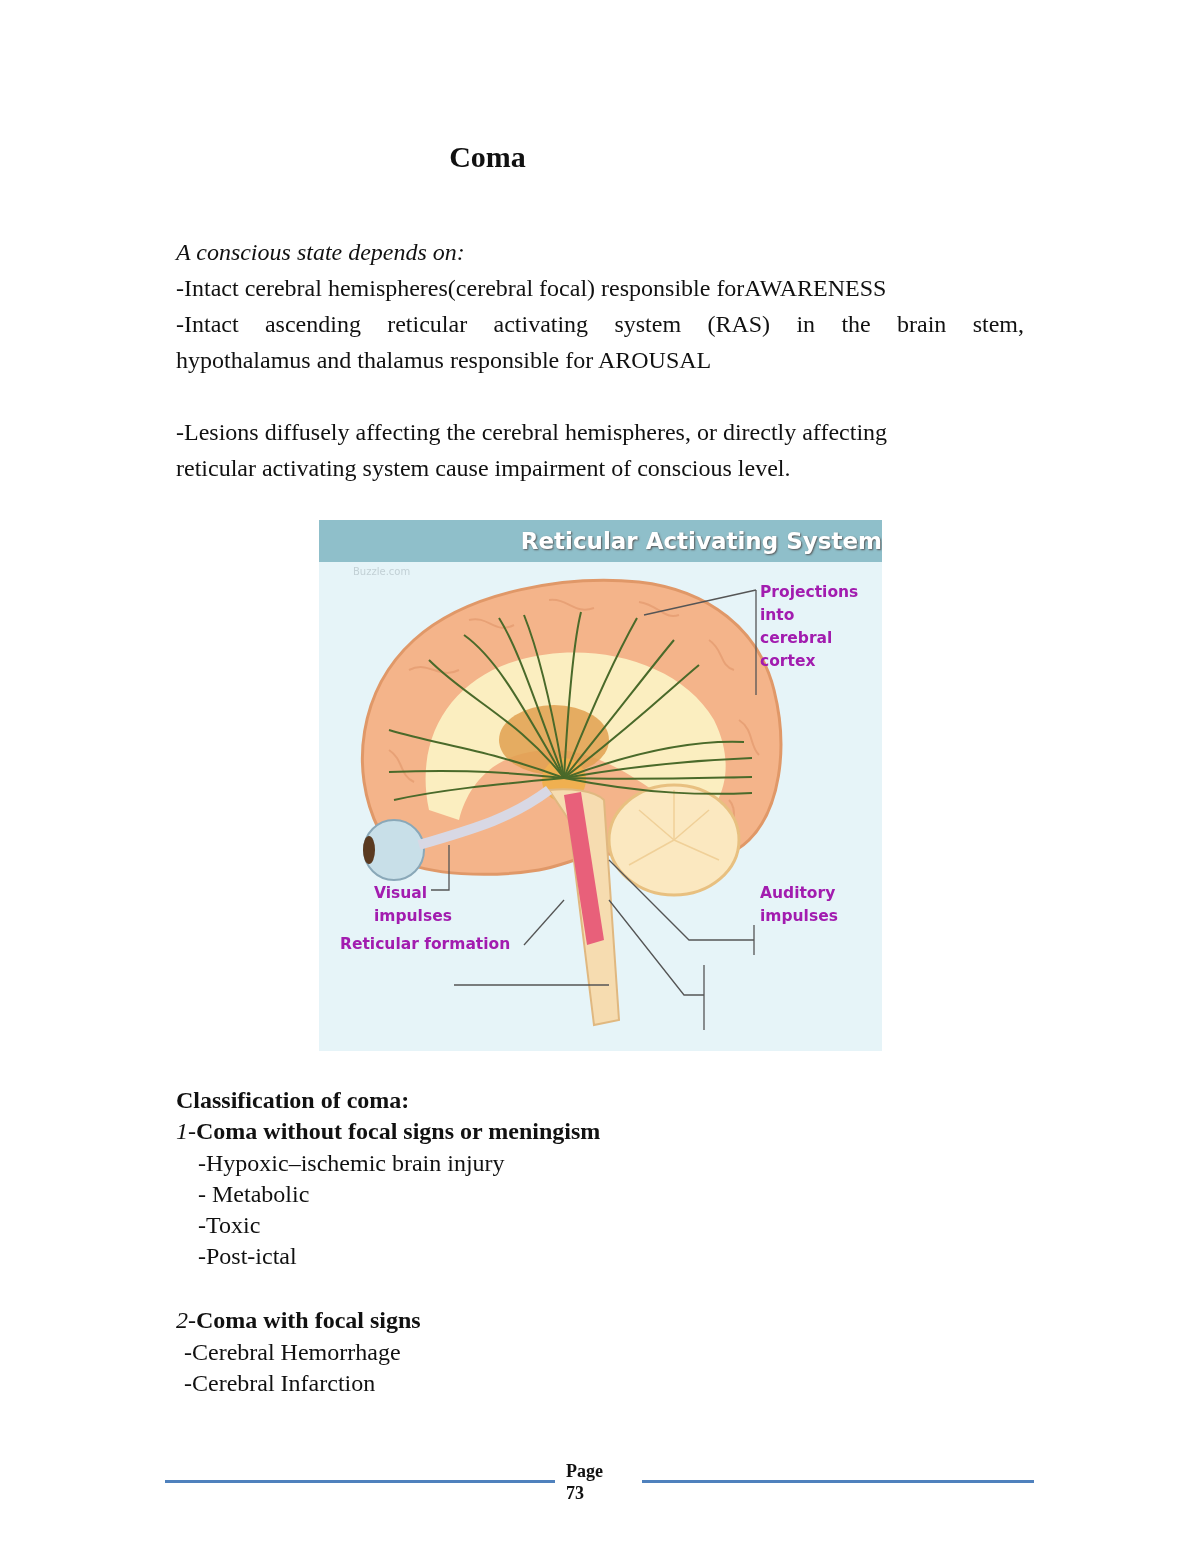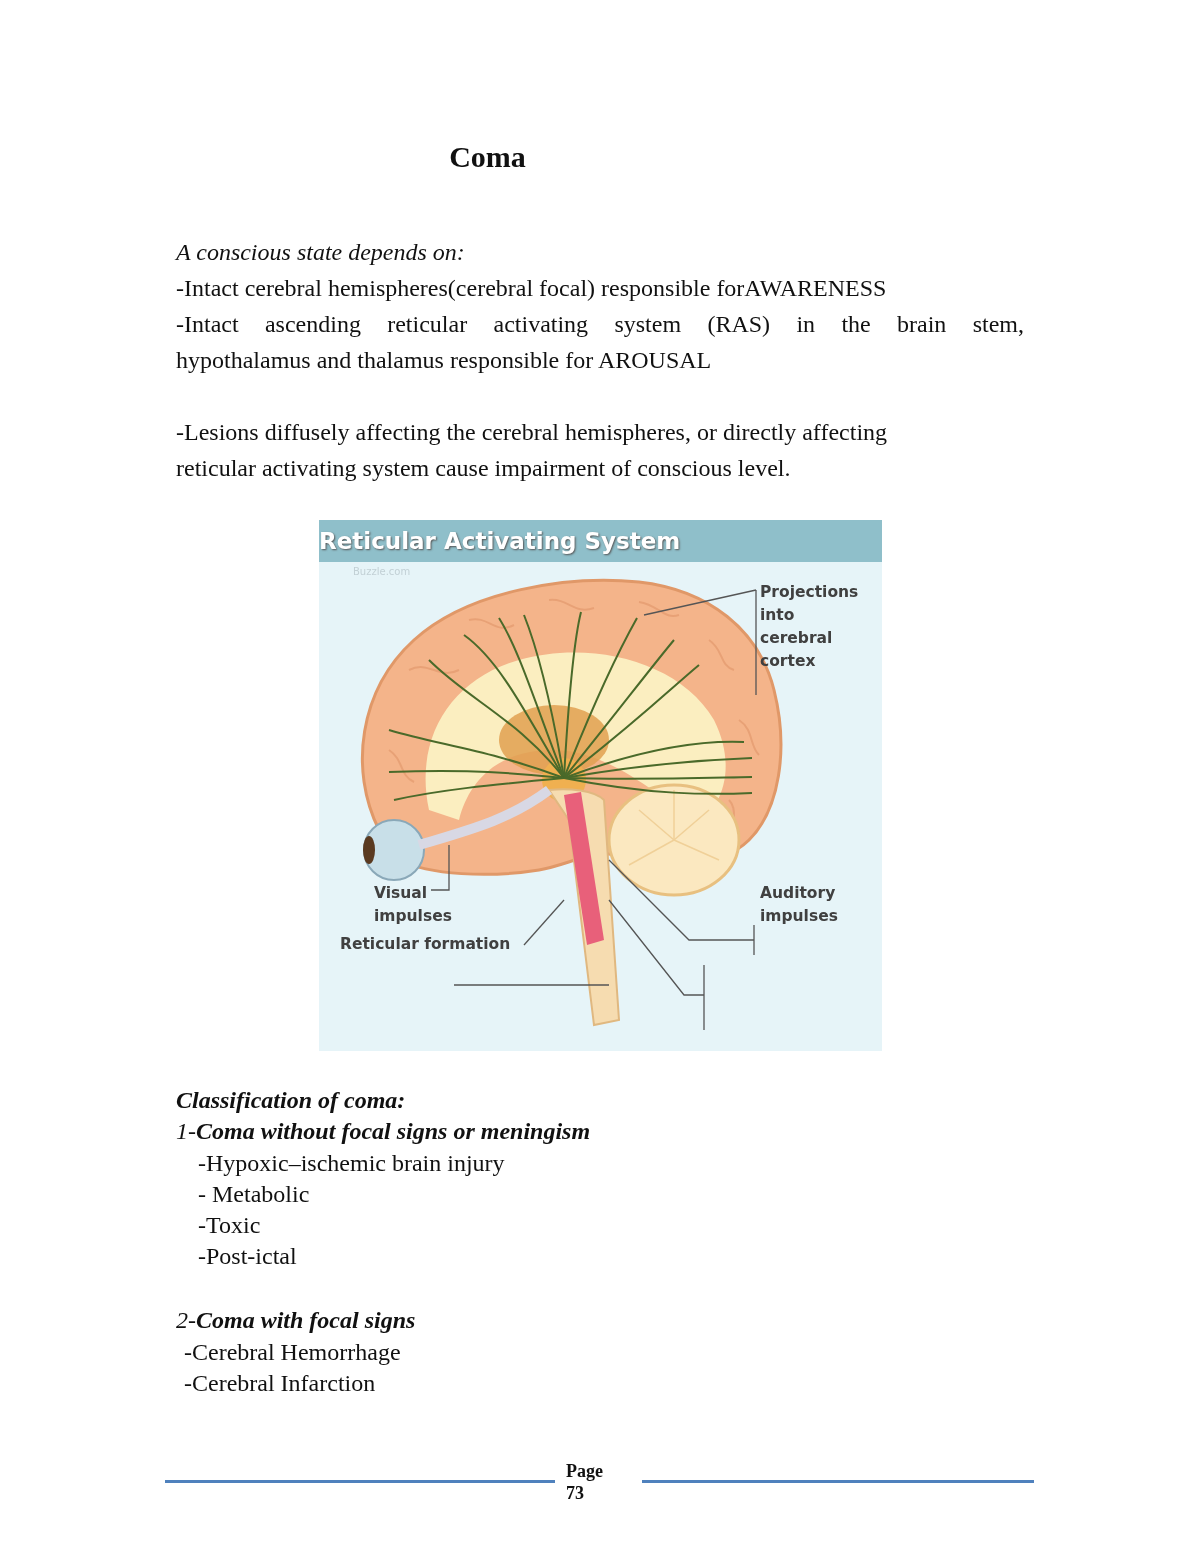--- a/index.html
+++ b/index.html
@@ -2,32 +2,32 @@
 <html><head>
 <meta charset="utf-8">
 <style>
   html, body { margin: 0; padding: 0; background: #ffffff; }
   body { width: 1200px; height: 1553px; position: relative; overflow: hidden;
          font-family: "Liberation Serif", "DejaVu Serif", serif; color: #111; }
   .title { position: absolute; top: 140px; left: 0; width: 975px; text-align: center;
            font-size: 30px; font-weight: bold; }
   .txt { position: absolute; left: 176px; font-size: 24px; line-height: 36px; white-space: nowrap; }
   .it { font-style: italic; }
-  .bi { font-style: italic; font-weight: bold; text-align: right; }
+  .bi { font-weight: bold; text-align: right; }
   .justify { width: 848px; text-align: justify; text-align-last: justify; white-space: normal; }
   .figure { position: absolute; left: 319px; top: 520px; width: 563px; height: 531px;
             background: #e6f4f8; overflow: hidden; }
   .fig-header { position: absolute; left: 0; top: 0; width: 563px; height: 42px; background: #8fbfca;
-                text-align: left; font-family: "DejaVu Sans", sans-serif; font-weight: bold;
+                text-align: right; font-family: "DejaVu Sans", sans-serif; font-weight: bold;
                 font-size: 23px; line-height: 42px; color: #fff;
                 text-shadow: 1px 1px 2px #555; }
   .watermark { position: absolute; left: 6px; top: 46px; font-family: "DejaVu Sans", sans-serif;
                font-size: 10px; color: #c2d0d5; margin-left: 28px; }
   .lbl { position: absolute; font-family: "DejaVu Sans", sans-serif; font-weight: bold;
-         font-size: 15.5px; line-height: 23px; color: #404040; white-space: pre; }
+         font-size: 15.5px; line-height: 23px; color: #a21caf; white-space: pre; }
   .footer-line { position: absolute; top: 1480px; height: 3px; background: #4f81bd; }
   .page-no { position: absolute; left: 566px; top: 1460px; width: 50px; font-weight: bold; font-size: 18px;
              line-height: 22px; font-family: "Liberation Serif", serif; }
 </style>
 </head>
 <body>
 
 <div>
 
   <div class="title">Coma</div>

